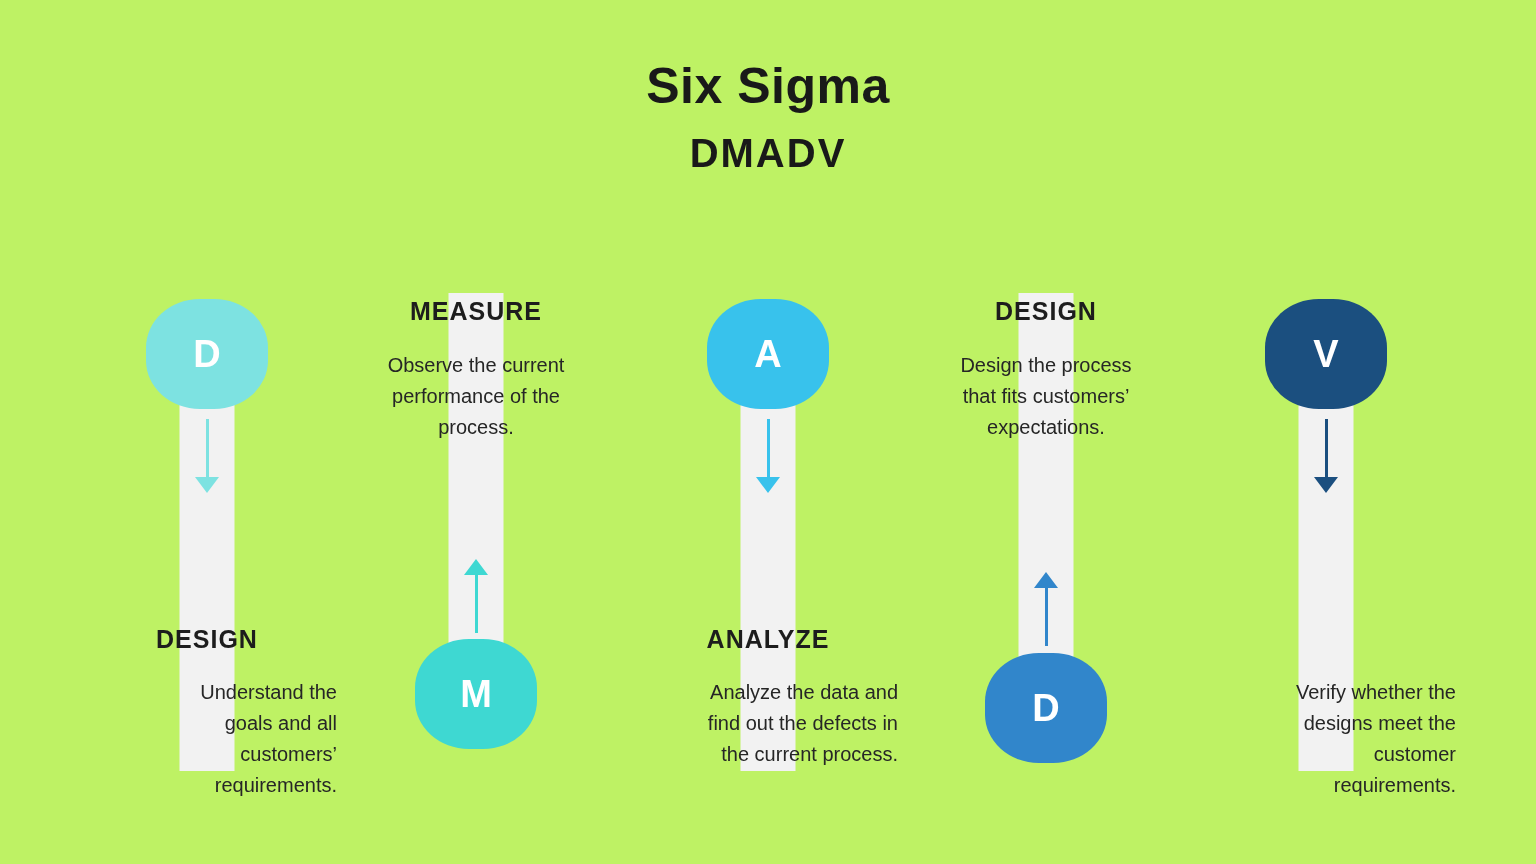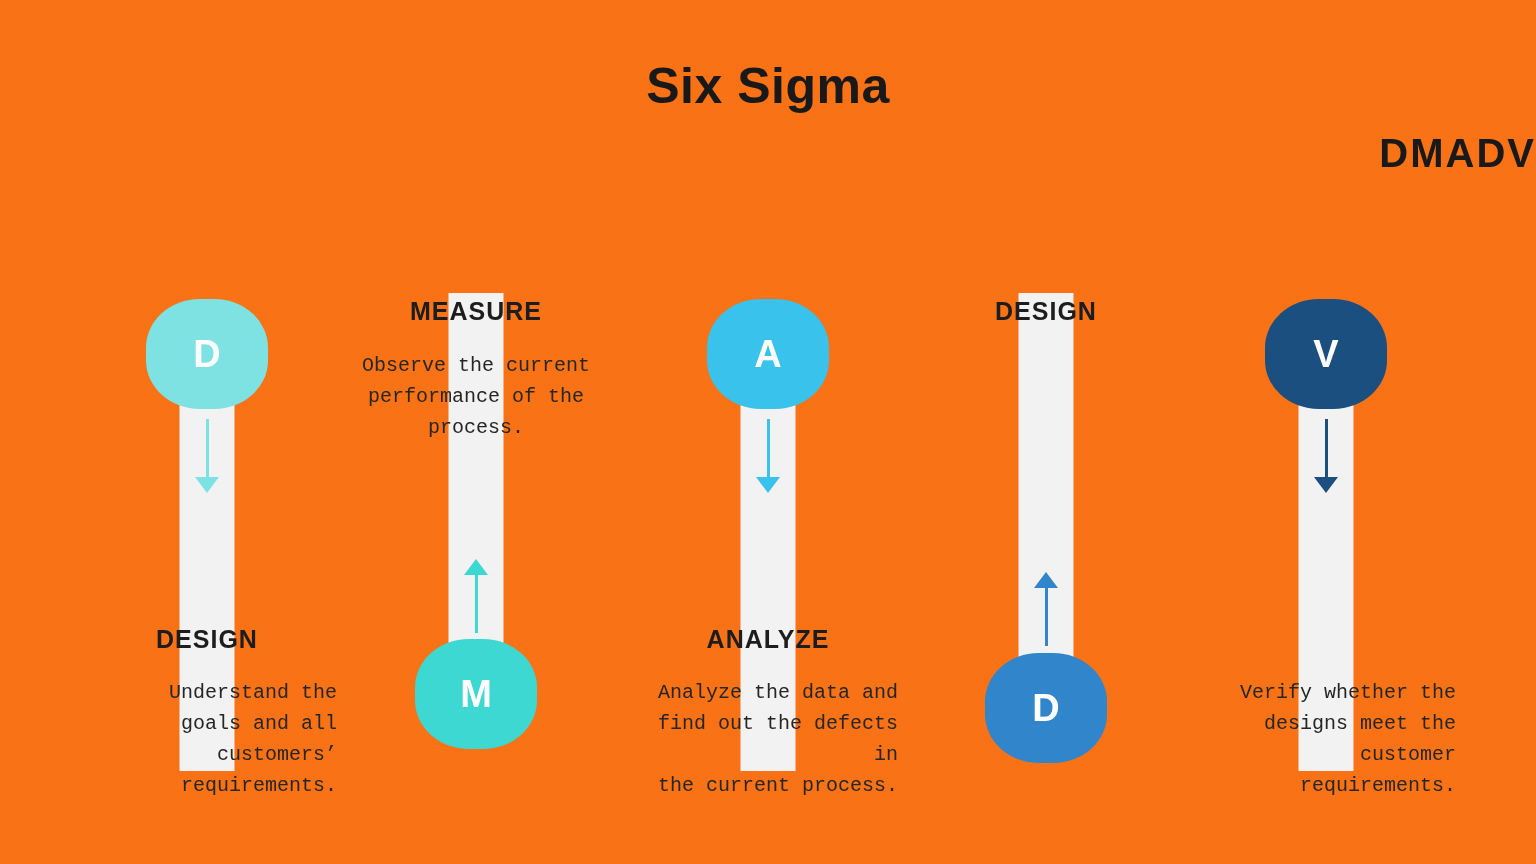--- a/index.html
+++ b/index.html
@@ -1,25 +1,25 @@
 <!DOCTYPE html>
 <html><head>
 <meta charset="utf-8">
 <style>
   html,body{margin:0;padding:0;background:#ffffff;}
   .canvas{
-    position:relative;width:1536px;height:864px;background:#f97316;
+    position:relative;width:1536px;height:864px;background:#bef264;
     font-family:"Liberation Sans",sans-serif;overflow:hidden;
   }
   .title{
     position:absolute;top:58px;left:0;right:0;text-align:center;
     font-size:50px;font-weight:700;color:#191919;letter-spacing:.5px;line-height:56px;
   }
   .subtitle{
-    position:absolute;top:130px;left:0;right:0;text-align:right;
+    position:absolute;top:130px;left:0;right:0;text-align:center;
     font-size:40px;font-weight:700;color:#191919;letter-spacing:2px;line-height:46px;
   }
   .col{position:absolute;top:16px;height:100%;width:280px;}
   .c1{left:67px}.c2{left:336px}.c3{left:628px}.c4{left:906px}.c5{left:1186px}
 
   .bar{
     position:absolute;left:50%;transform:translateX(-50%);
     width:55px;background:var(--track);z-index:1;
   }
   .col.top .bar{top:340px;height:415px;}
@@ -52,21 +52,21 @@
     position:absolute;left:50%;transform:translateX(-50%);width:100%;
     text-align:center;font-size:25px;font-weight:700;letter-spacing:1px;
     color:var(--ink);z-index:2;line-height:28px;
   }
   .col.top .heading{top:609px;}
   .col.bottom .heading{top:281px;}
 
   .desc{
     position:absolute;left:50%;transform:translateX(-50%);width:260px;
     text-align:center;font-size:20px;line-height:31px;color:var(--body);
-    white-space:pre-line;z-index:2;margin:0;font-family:Liberation Mono, monospace;
+    white-space:pre-line;z-index:2;margin:0;
   }
   .col.top .desc{top:661px;text-align:right;}
   .col.bottom .desc{top:334px;}
 </style>
 </head>
 <body>
 
 <div class="canvas" style="--track: #f2f2f2; --ink: #1d1d1d; --body: #262626; --letter: #ffffff;">
 
   <div class="title">Six Sigma</div>
@@ -114,20 +114,23 @@
     </div>
     <div class="heading">ANALYZE</div>
     <p class="desc">Analyze the data and
 find out the defects in
 the current process.</p>
   </div>
 
   <div class="col c4 bottom" style="--c: #3186cb;">
     <div class="bar"></div>
     <div class="heading">DESIGN</div>
+    <p class="desc">Design the process
+that fits customers’
+expectations.</p>
     <div class="arrow">
       <div class="head up"></div>
       <div class="stem"></div>
     </div>
     <div class="badge">
       <span>D</span>
     </div>
   </div>
 
   <div class="col c5 top" style="--c: #1b4f7f;">

